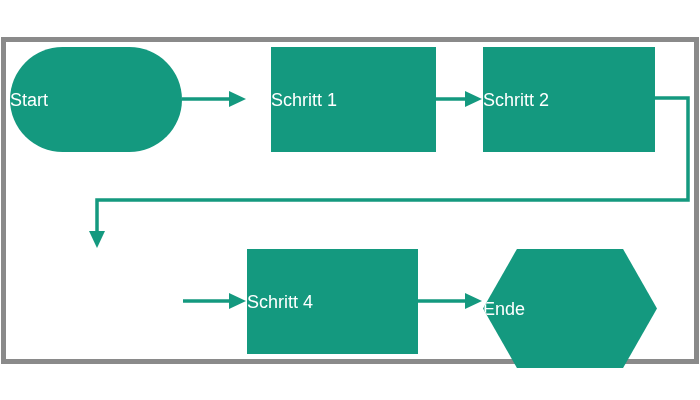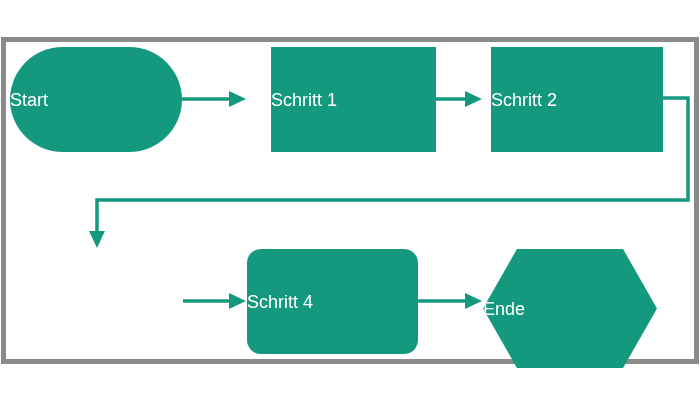--- a/index.html
+++ b/index.html
@@ -51,23 +51,23 @@
     line-height: 1;
     text-align: center;
     cursor: default;
     user-select: none;
   }
   .stadium   { border-radius: 53px; }
   .hexagon   { clip-path: polygon(0% 50%, 19.5% 0%, 80.5% 0%, 100% 50%, 80.5% 100%, 19.5% 100%); }
 
   .node-start { left: 4px;   top: 5px;   width: 172px; height: 105px; }
   .node-step1 { left: 241px; top: 5px;   width: 165px; height: 105px; margin-left: 24px; }
-  .node-step2 { left: 477px; top: 5px;   width: 172px; height: 105px; margin-left: 8px; }
+  .node-step2 { left: 477px; top: 5px;   width: 172px; height: 105px; }
   .node-step3 { left: 4px;   top: 207px; width: 173px; height: 105px; }
-  .node-step4 { left: 241px; top: 207px; width: 171px; height: 105px; border-radius: 14px; }
+  .node-step4 { left: 241px; top: 207px; width: 171px; height: 105px; }
   .node-end   { left: 477px; top: 207px; width: 174px; height: 119px; }
 </style>
 </head>
 <body>
 
 <div class="stage">
   <div class="frame">
 
     <svg class="connectors" viewBox="0 0 688 317" xmlns="http://www.w3.org/2000/svg">
       <defs>

